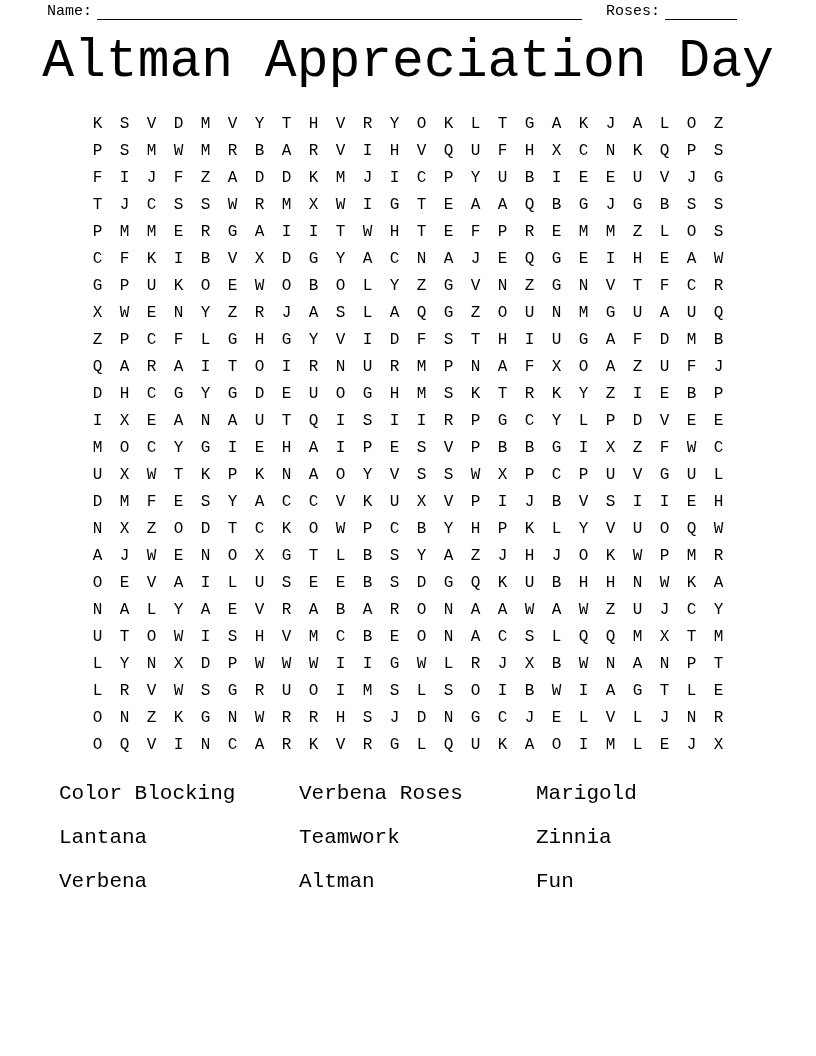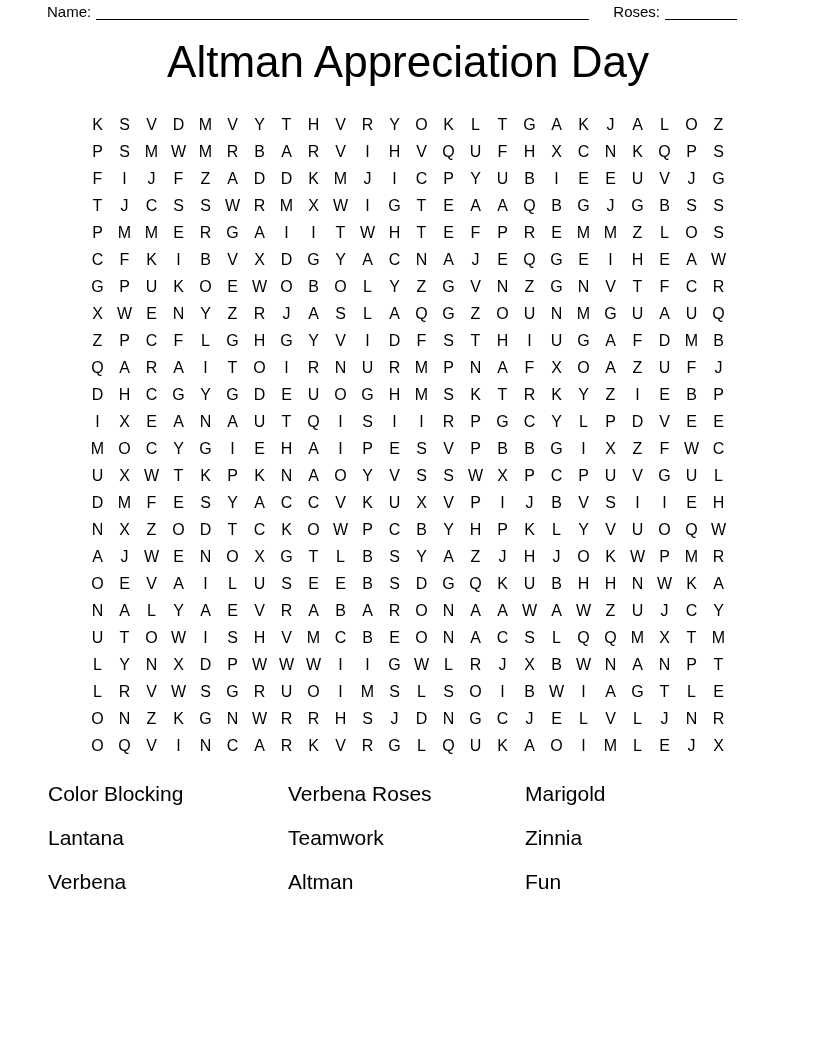--- a/index.html
+++ b/index.html
@@ -5,21 +5,21 @@
   html, body {
     margin: 0;
     padding: 0;
     background: #ffffff;
   }
   .page {
     position: relative;
     width: 816px;
     height: 949px;
     background: #ffffff;
-    font-family: Liberation Sans, sans-serif;
+    font-family: Liberation Mono, monospace;
     color: #000000;
     overflow: hidden;
   }
   
   .header-row {
     display: flex;
     align-items: flex-end;
     padding: 2px 79px 0 47px;
     font-size: 15px;
     line-height: 17px;
@@ -40,21 +40,21 @@
     margin-right: 24px;
   }
   .date-line {
     flex: 0 0 72px;
     margin-left: 5px;
   }
   
   .title {
     margin: 14px 0 0 0;
     text-align: center;
-    font-size: 44px;
+    font-size: 53px;
     line-height: 56px;
     font-weight: 400;
     letter-spacing: 0px;
   }
   
   .grid {
     width: 648px;
     margin: 21px auto 0 auto;
   }
   .grid-row {
@@ -74,20 +74,21 @@
     margin: 20px 40px 0 48px;
     display: grid;
     grid-template-columns: 240px 237px auto;
     grid-auto-flow: row;
     row-gap: 14px;
     font-size: 21px;
     line-height: 30px;
   }
   .word-item {
     white-space: nowrap;
+    margin-left: 11px;
   }
 </style>
 </head>
 <body>
 
 <div class="page">
 
   <div class="header-row">
     <span class="field-label">Name:</span>
     <span class="fill-line name-line"></span>

